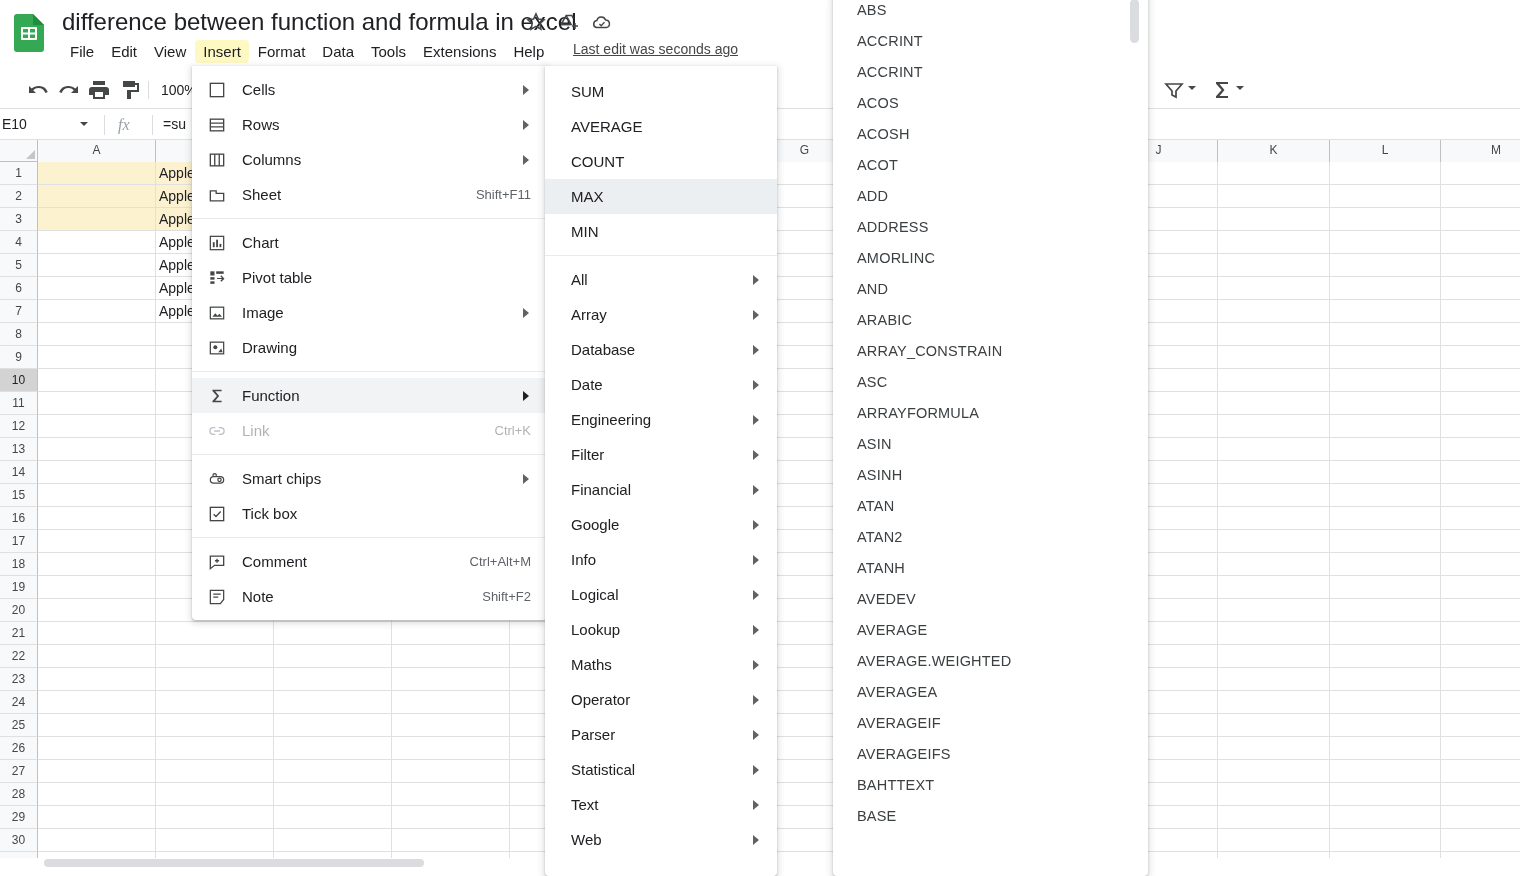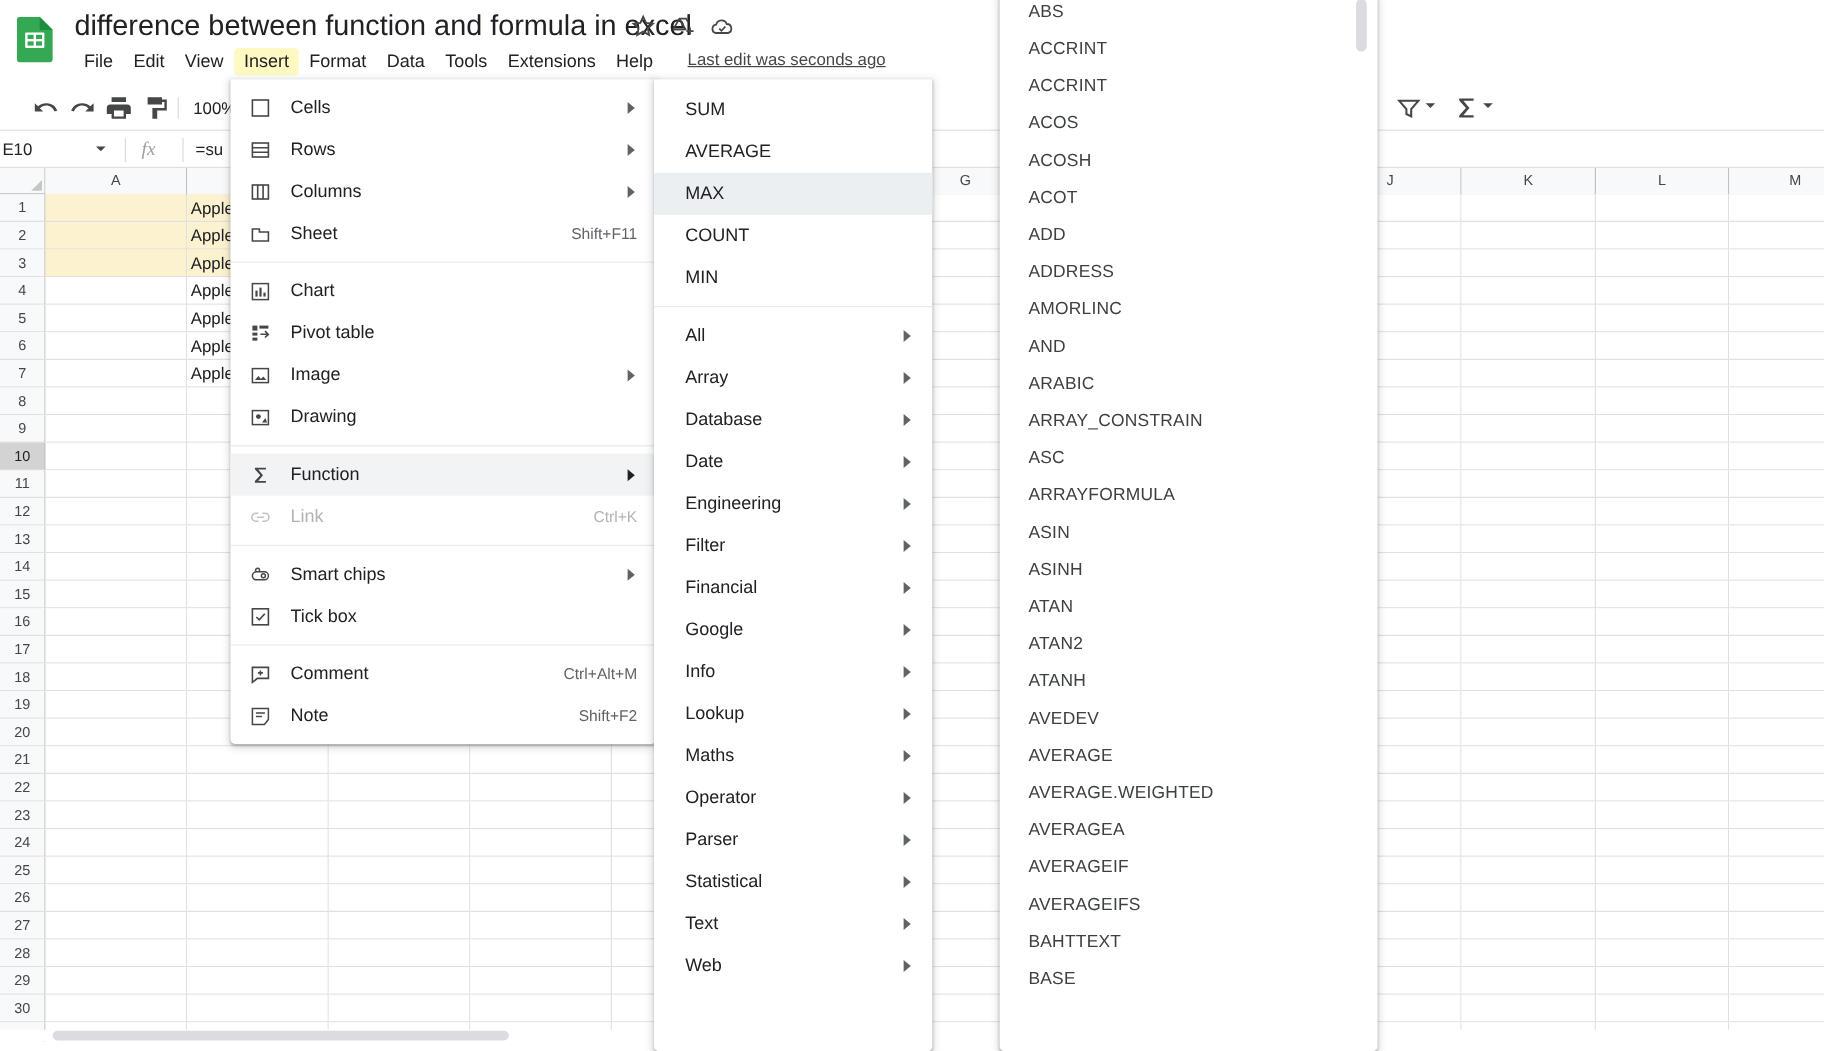--- a/index.html
+++ b/index.html
@@ -1001,27 +1001,27 @@
     </div>
   </div>
 
 <div class="panel" id="function-panel">
     <div class="fi">
       <span class="fi-label">SUM</span>
     </div>
     <div class="fi">
       <span class="fi-label">AVERAGE</span>
     </div>
+    <div class="fi">
+      <span class="fi-label">COUNT</span>
+    </div>
     <div class="fi highlight">
       <span class="fi-label">MAX</span>
     </div>
     <div class="fi">
-      <span class="fi-label">COUNT</span>
-    </div>
-    <div class="fi">
       <span class="fi-label">MIN</span>
     </div>
     <div class="divider"></div>
     <div class="fi">
       <span class="fi-label">All</span>
       <span class="mi-arrow"></span>
     </div>
     <div class="fi">
       <span class="fi-label">Array</span>
       <span class="mi-arrow"></span>
@@ -1045,20 +1045,24 @@
     <div class="fi">
       <span class="fi-label">Financial</span>
       <span class="mi-arrow"></span>
     </div>
     <div class="fi">
       <span class="fi-label">Google</span>
       <span class="mi-arrow"></span>
     </div>
     <div class="fi">
       <span class="fi-label">Info</span>
+      <span class="mi-arrow"></span>
+    </div>
+    <div class="fi">
+      <span class="fi-label">Logical</span>
       <span class="mi-arrow"></span>
     </div>
     <div class="fi">
       <span class="fi-label">Lookup</span>
       <span class="mi-arrow"></span>
     </div>
     <div class="fi">
       <span class="fi-label">Maths</span>
       <span class="mi-arrow"></span>
     </div>

